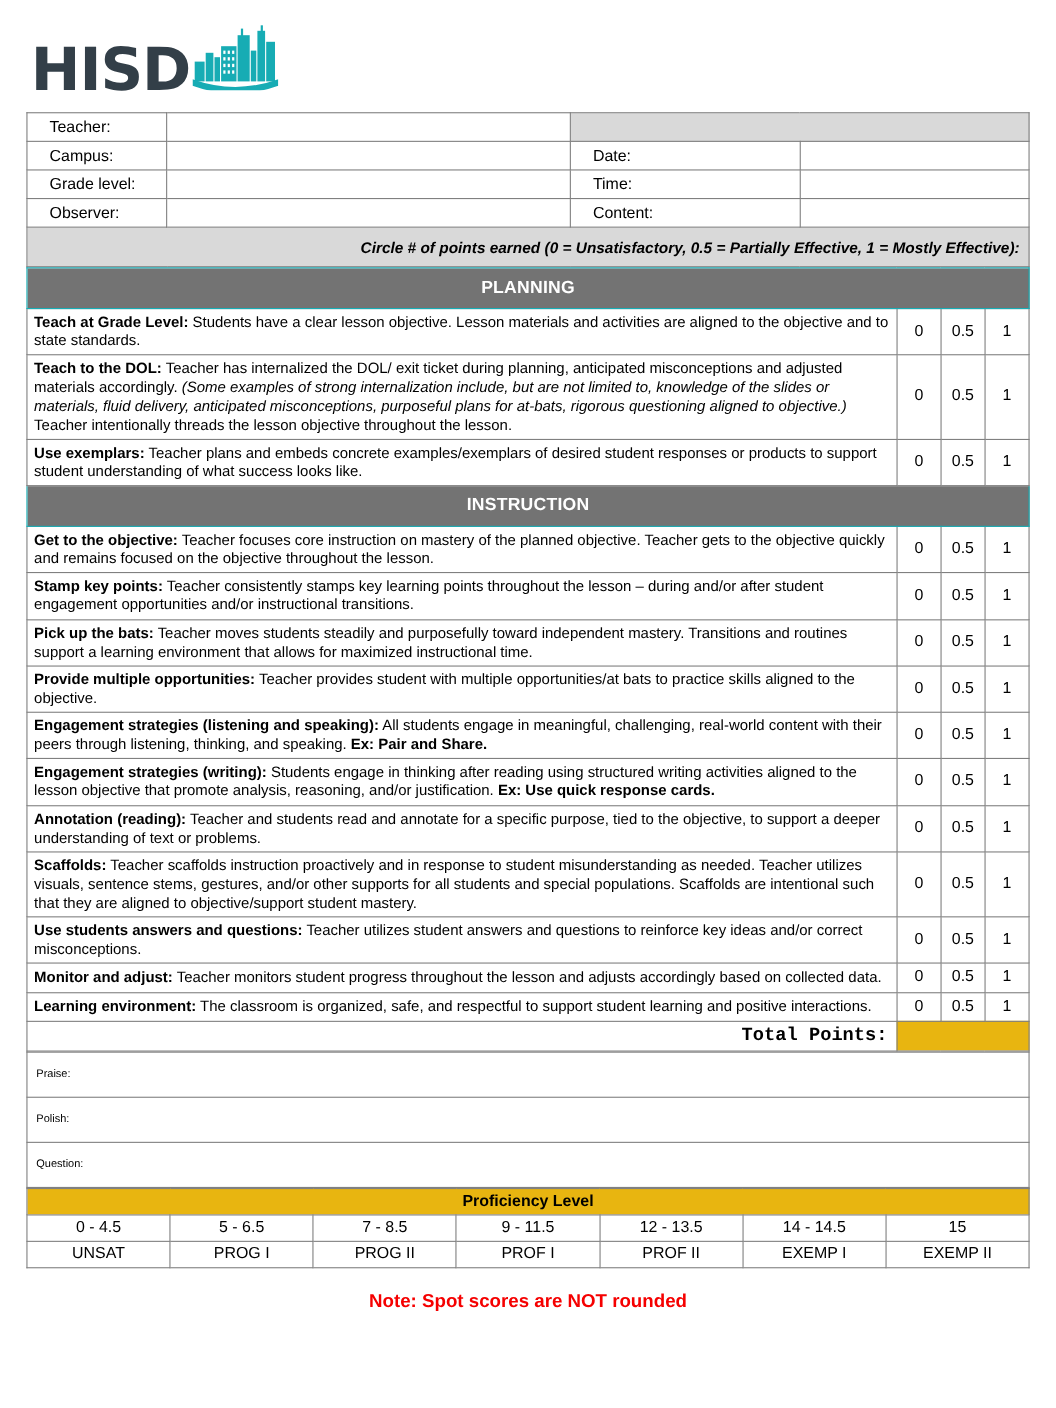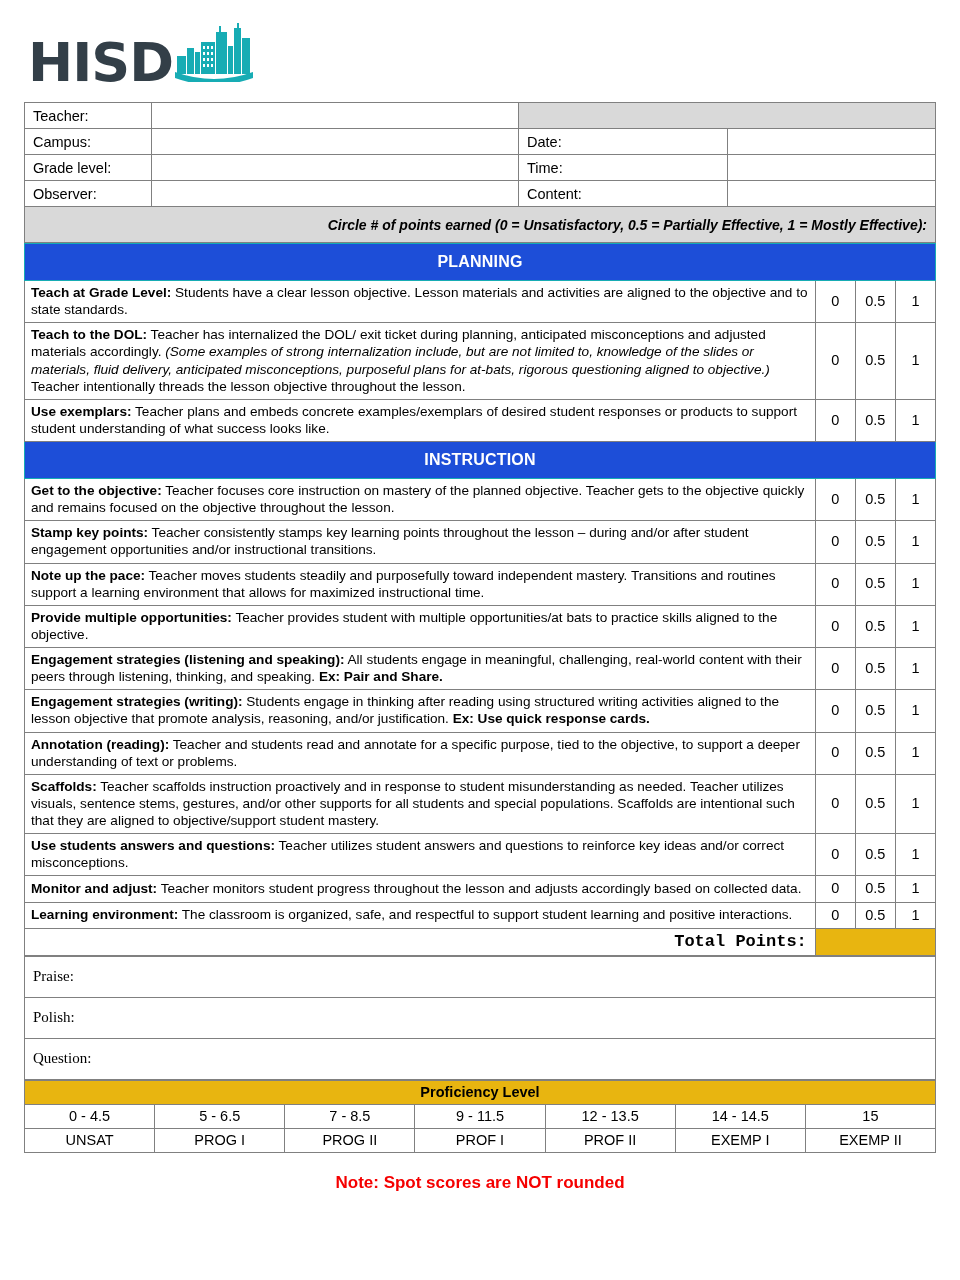--- a/index.html
+++ b/index.html
@@ -60,41 +60,41 @@
     table-layout: fixed;
   }
   td, th {
     border: 1px solid #808080;
     padding: 0;
     vertical-align: middle;
     font-size: 13.5px;
   }
 
   
-  .info td { height: 26px; padding: 1px 8px; font-size: 14.5px; }
+  .info td { height: 26px; padding: 1px 20px; font-size: 14.5px; }
   .info .lbl { width: 127px; }
   .info .gray { background: #d9d9d9; }
   .info .fld-wide { width: 367px; }
   .info .lbl2 { width: 101px; }
   .instr-row td {
     background: #d9d9d9;
     text-align: right;
     font-style: italic;
     font-weight: 700;
     font-size: 14px;
     padding: 2px 8px 2px 0;
     height: 36px;
   }
 
   
   .rubric { margin-top: 0; }
   .rubric .c-desc { width: 790px; }
   .rubric .c-s { width: 40px; }
   .section-head td {
-    background: #1d4ed8;
+    background: #737373;
     color: #ffffff;
     font-weight: 700;
     font-size: 16px;
     text-align: center;
     letter-spacing: 0.2px;
     height: 37px;
     border-color: #17acb4;
   }
   .crit td { padding: 3px 6px 4px 6px; line-height: 1.26; }
   .crit .desc { font-size: 13.6px; }
@@ -112,22 +112,21 @@
     font-size: 17px;
     padding-right: 8px;
     font-family: Liberation Mono, monospace;
   }
   .total-fill { background: #e8b510; border-color: #808080; }
 
   
   .notes td {
     height: 41px;
     padding: 1px 8px;
-    font-size: 15px;
-    font-family: Liberation Serif, serif;
+    font-size: 10px;
   }
 
   
   .prof-head td {
     background: #e8b510;
     text-align: center;
     font-weight: 700;
     font-size: 16px;
     height: 26px;
     color: #000;
@@ -256,21 +255,21 @@
         <td class="score">0.5</td>
         <td class="score">1</td>
       </tr>
       <tr class="crit">
         <td class="desc"><b>Stamp key points:</b><span> Teacher consistently stamps key learning points throughout the lesson – during and/or after student engagement opportunities and/or instructional transitions.</span></td>
         <td class="score">0</td>
         <td class="score">0.5</td>
         <td class="score">1</td>
       </tr>
       <tr class="crit">
-        <td class="desc"><b>Note up the pace:</b><span> Teacher moves students steadily and purposefully toward independent mastery. Transitions and routines support a learning environment that allows for maximized instructional time.</span></td>
+        <td class="desc"><b>Pick up the bats:</b><span> Teacher moves students steadily and purposefully toward independent mastery. Transitions and routines support a learning environment that allows for maximized instructional time.</span></td>
         <td class="score">0</td>
         <td class="score">0.5</td>
         <td class="score">1</td>
       </tr>
       <tr class="crit">
         <td class="desc"><b>Provide multiple opportunities:</b><span> Teacher provides student with multiple opportunities/at bats to practice skills aligned to the objective.</span></td>
         <td class="score">0</td>
         <td class="score">0.5</td>
         <td class="score">1</td>
       </tr>

